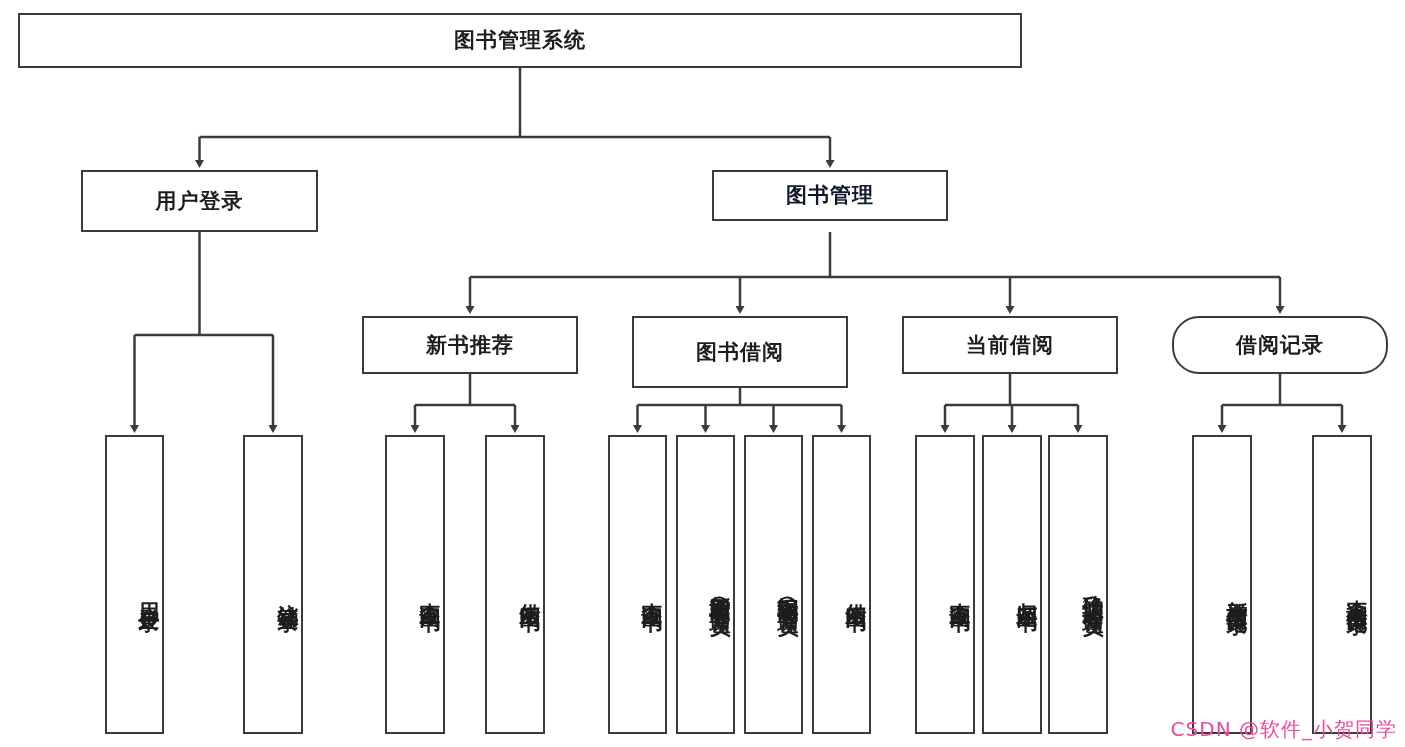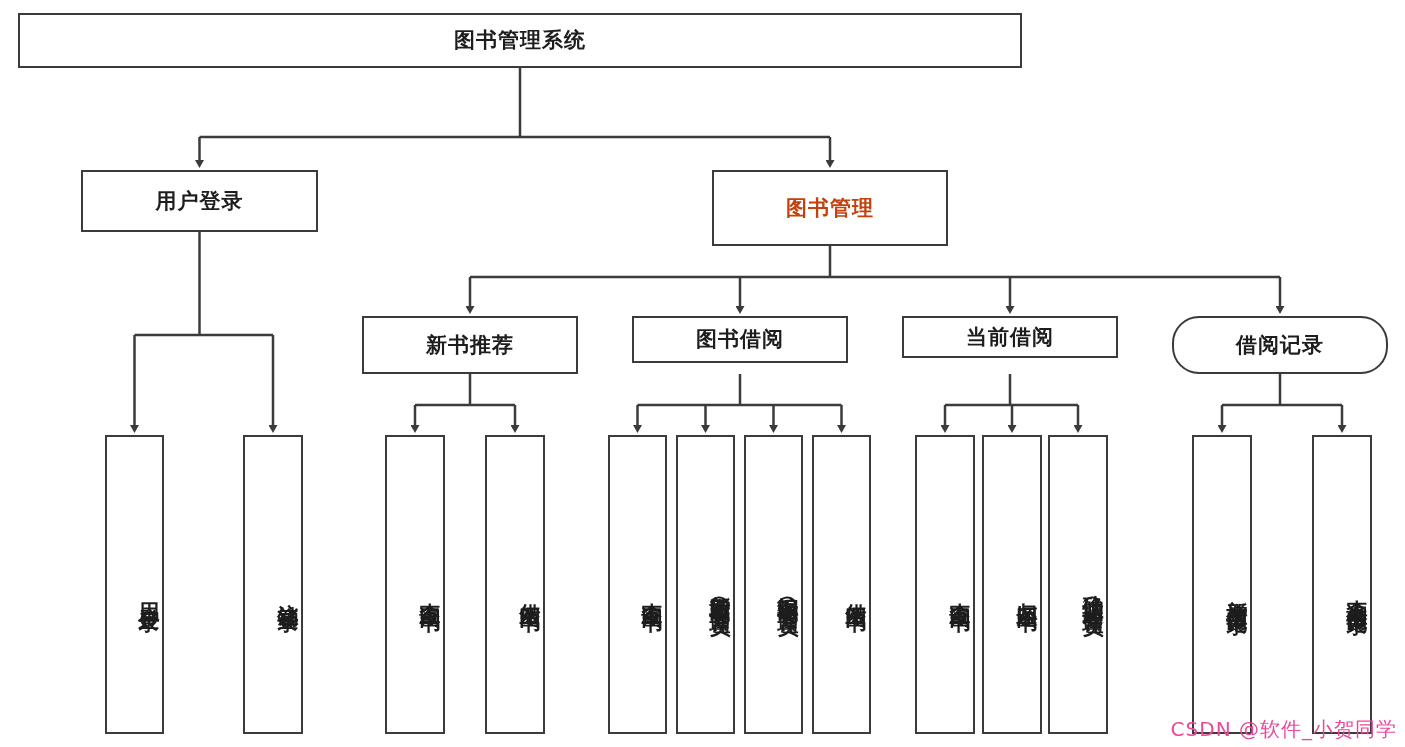--- a/index.html
+++ b/index.html
@@ -112,30 +112,30 @@
       <line x1="1222" y1="405" x2="1222" y2="426" stroke="#3b3b3b" stroke-width="2.5" marker-end="url(#arrowhead)"></line>
       <line x1="1342" y1="405" x2="1342" y2="426" stroke="#3b3b3b" stroke-width="2.5" marker-end="url(#arrowhead)"></line>
     </svg>
   <div id="node-layer">
       <div class="node" style="left: 18px; top: 13px; width: 1004px; height: 55px; border-color: rgb(59, 59, 59); color: rgb(29, 29, 29);">
         <span class="node-label">图书管理系统</span>
       </div>
       <div class="node" style="left: 81px; top: 170px; width: 237px; height: 62px; border-color: rgb(59, 59, 59); color: rgb(29, 29, 29);">
         <span class="node-label">用户登录</span>
       </div>
-      <div class="node" style="left: 712px; top: 170px; width: 236px; height: 76px; border-color: rgb(59, 59, 59); color: #c2410c;">
+      <div class="node" style="left: 712px; top: 170px; width: 236px; height: 51px; border-color: rgb(59, 59, 59); color: #0f172a;">
         <span class="node-label">图书管理</span>
       </div>
       <div class="node" style="left: 362px; top: 316px; width: 216px; height: 58px; border-color: rgb(59, 59, 59); color: rgb(29, 29, 29);">
         <span class="node-label">新书推荐</span>
       </div>
-      <div class="node" style="left: 632px; top: 316px; width: 216px; height: 47px; border-color: rgb(59, 59, 59); color: rgb(29, 29, 29);">
+      <div class="node" style="left: 632px; top: 316px; width: 216px; height: 72px; border-color: rgb(59, 59, 59); color: rgb(29, 29, 29);">
         <span class="node-label">图书借阅</span>
       </div>
-      <div class="node" style="left: 902px; top: 316px; width: 216px; height: 42px; border-color: rgb(59, 59, 59); color: rgb(29, 29, 29);">
+      <div class="node" style="left: 902px; top: 316px; width: 216px; height: 58px; border-color: rgb(59, 59, 59); color: rgb(29, 29, 29);">
         <span class="node-label">当前借阅</span>
       </div>
       <div class="node" style="left: 1172px; top: 316px; width: 216px; height: 58px; border-color: rgb(59, 59, 59); color: rgb(29, 29, 29); border-radius: 27px;">
         <span class="node-label">借阅记录</span>
       </div>
       <div class="node vertical" style="left: 105px; top: 435px; width: 59px; height: 299px; border-color: rgb(59, 59, 59); color: rgb(29, 29, 29);">
         <span class="node-label">用户登录</span>
       </div>
       <div class="node vertical" style="left: 243px; top: 435px; width: 60px; height: 299px; border-color: rgb(59, 59, 59); color: rgb(29, 29, 29);">
         <span class="node-label">注销登录</span>

